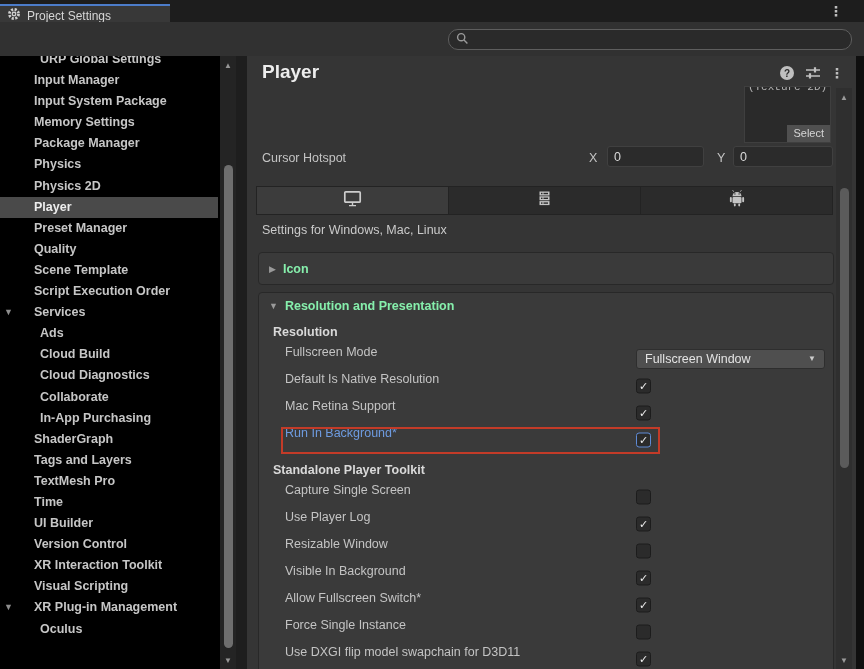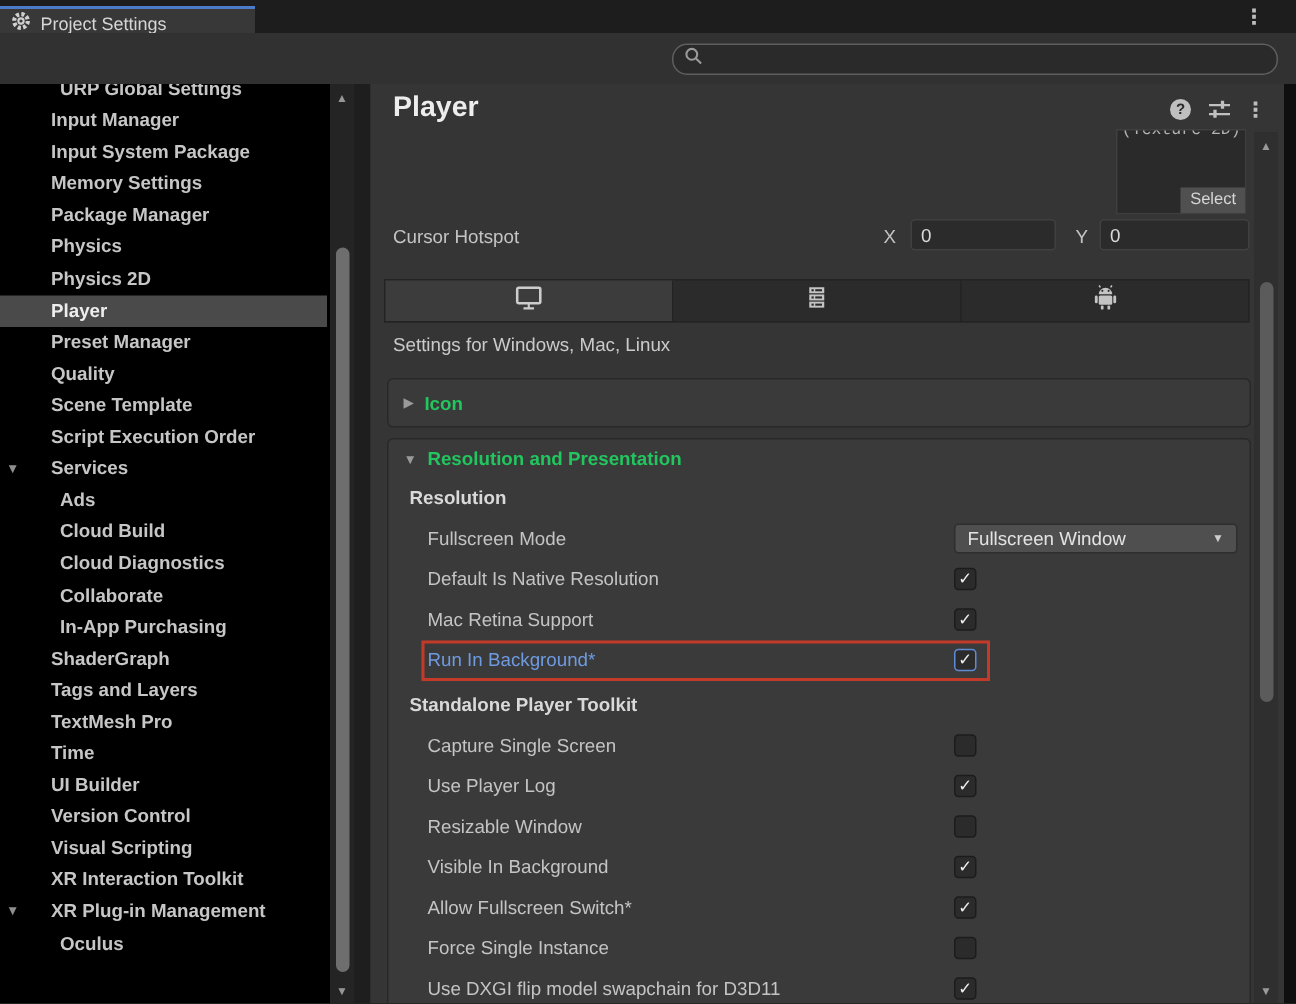--- a/index.html
+++ b/index.html
@@ -63,25 +63,25 @@
   .plat-tab.active { background:#3c3c3c; }
 
   .settings-for { position:absolute; left:15px; top:162px; font-size:12.5px; color:#cacaca; line-height:24px; }
 
   .group-box { position:absolute; left:11px; width:576px; background:#3a3a3a; border:1px solid #282828; border-radius:4px; }
   .icon-box { top:196px; height:33px; }
   .res-box { top:236px; height:378px; border-radius:4px 4px 0 0; overflow:hidden; }
   .box-head { height:26px; display:flex; align-items:center; gap:7px; padding-left:10px; }
   .icon-box .box-head { height:31px; }
   .fold-tri { font-size:9px; color:#9a9a9a; }
-  .box-title { font-size:12.5px; font-weight:bold; color:#22c55e; }
+  .box-title { font-size:12.5px; font-weight:bold; color:#86efac; }
 
   .grp-head { height:26px; line-height:26px; padding-left:14px; font-size:12.5px; font-weight:bold; color:#d9d9d9; }
   .grp-head.tall { height:30px; line-height:34px; }
-  .prop-row { position:relative; height:27px; display:flex; align-items:center; padding-left:26px; }
+  .prop-row { position:relative; height:27px; display:flex; align-items:flex-start; padding-left:26px; }
   .prop-label { font-size:12.5px; color:#c4c4c4; }
   .prop-label.accent { color:#6e9be0; }
   .prop-value { position:absolute; left:377px; right:8px; top:50%; transform:translateY(-50%); }
   .dropdown { height:20px; background:#4f4f4f; border:1px solid #2e2e2e; border-radius:3px;
     display:flex; align-items:center; padding:0 8px; color:#e3e3e3; font-size:12.5px; }
   .dd-arrow { margin-left:auto; font-size:8px; color:#cccccc; }
   .checkbox { width:15px; height:15px; background:#2b2b2b; border:1px solid #1c1c1c; border-radius:3px;
     display:flex; align-items:center; justify-content:center; color:#efefef; font-size:11px; font-weight:bold; }
   .checkbox.focused { border-color:#5f8bd6; }
 
@@ -145,22 +145,22 @@
       <div class="side-item ind1"><span>Cloud Build</span></div>
       <div class="side-item ind1"><span>Cloud Diagnostics</span></div>
       <div class="side-item ind1"><span>Collaborate</span></div>
       <div class="side-item ind1"><span>In-App Purchasing</span></div>
       <div class="side-item"><span>ShaderGraph</span></div>
       <div class="side-item"><span>Tags and Layers</span></div>
       <div class="side-item"><span>TextMesh Pro</span></div>
       <div class="side-item"><span>Time</span></div>
       <div class="side-item"><span>UI Builder</span></div>
       <div class="side-item"><span>Version Control</span></div>
+      <div class="side-item"><span>XR Interaction Toolkit</span></div>
       <div class="side-item"><span>Visual Scripting</span></div>
-      <div class="side-item"><span>XR Interaction Toolkit</span></div>
       <div class="side-item"><span class="side-fold">▼</span><span>XR Plug-in Management</span></div>
       <div class="side-item ind1"><span>Oculus</span></div>
     </div>
   </div>
   <div class="side-scroll">
     <div class="arr up">▲</div>
     <div class="side-thumb"></div>
     <div class="arr down">▼</div>
   </div>
   <div class="vdivider"></div>

